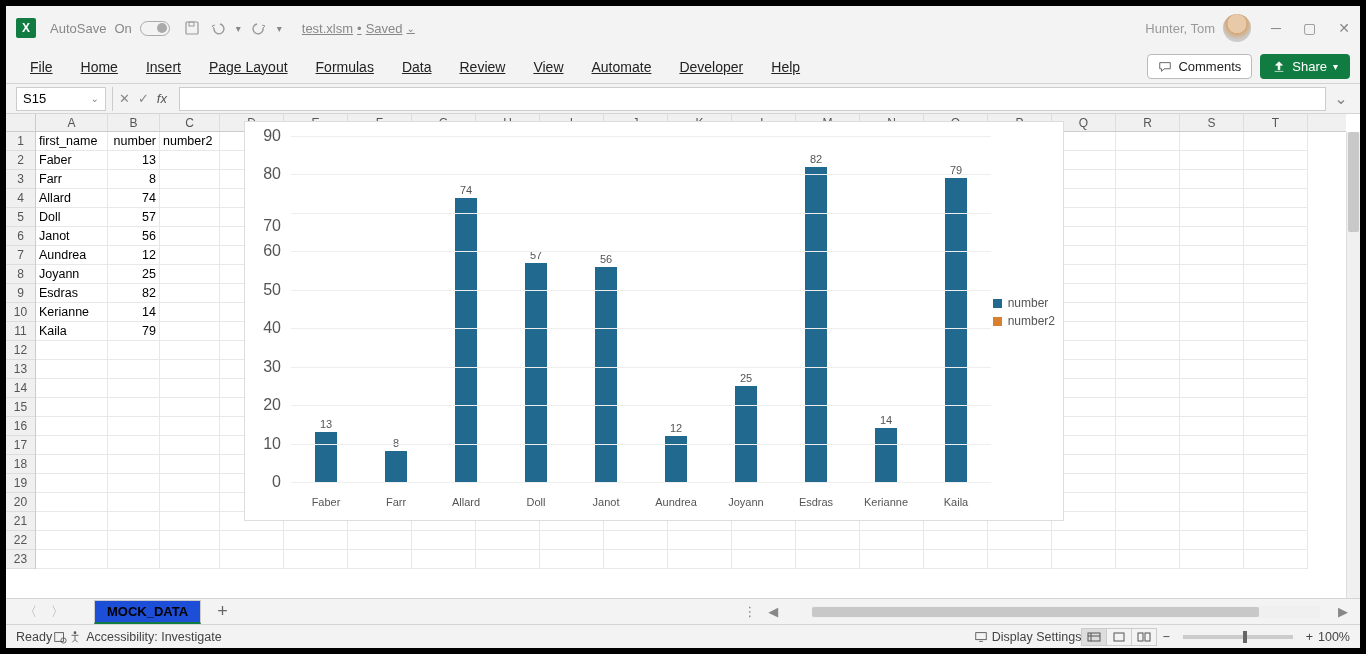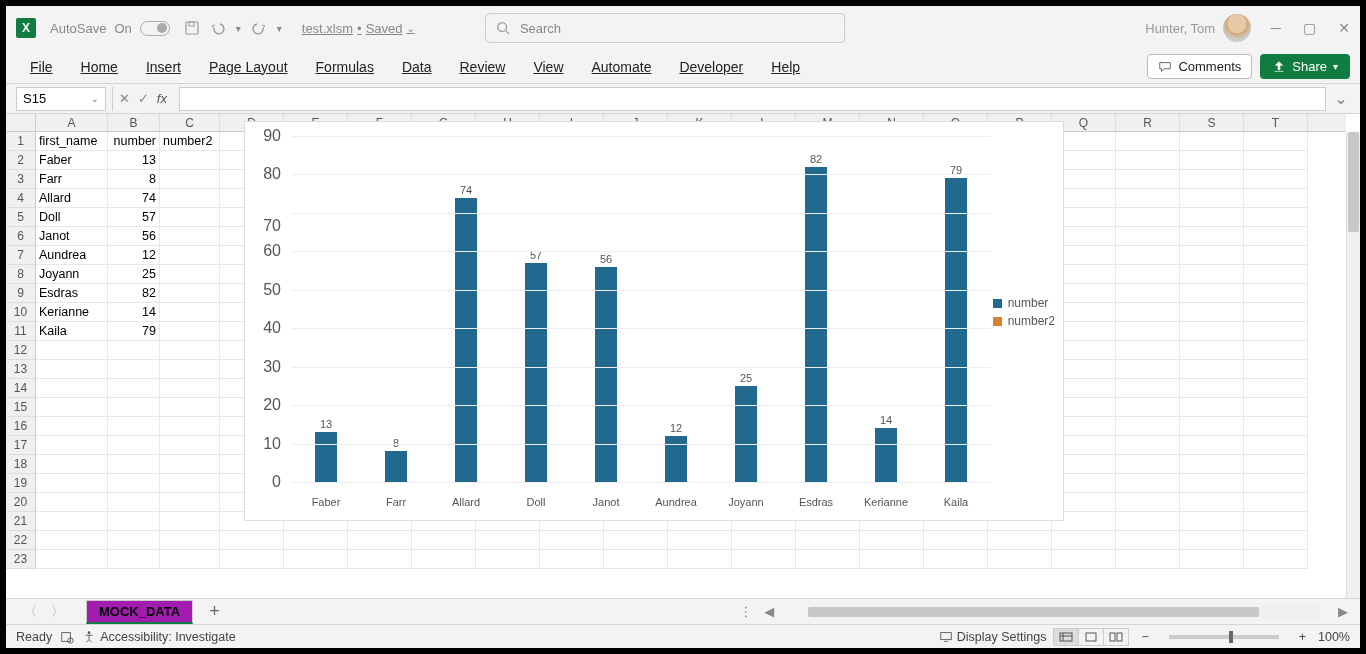--- a/index.html
+++ b/index.html
@@ -71,29 +71,29 @@
 .legend { position:absolute; right:8px; top:170px; font-size:12px; color:#555;}
 .legend-item { display:flex; align-items:center; gap:6px; margin:4px 0;}
 .legend-sw { width:9px; height:9px;}
 
 
 .vba-button { position:absolute; left:1099px; top:172px; width:150px; height:38px; background:#f5f5f5; border:1px solid #bbb; box-shadow:2px 2px 3px rgba(0,0,0,.2); text-align:center; line-height:36px; font-size:14px; color:#333;}
 
 
 .sheet-bar { height: 26px; display: flex; align-items: center; background: #f3f3f3; border-top: 1px solid #d4d4d4; padding: 0 8px; font-size: 13px;}
 .sheet-nav { display:flex; gap:14px; color:#aaa; padding:0 10px;}
-.sheet-tab { padding: 3px 12px; background: #a21caf; border: 1px solid #ccc; border-bottom: 2px solid #107c41; font-weight: 600; margin-left:12px;}
+.sheet-tab { padding: 3px 12px; background: #1d4ed8; border: 1px solid #ccc; border-bottom: 2px solid #107c41; font-weight: 600; margin-left:20px;}
 .sheet-add { margin-left: 16px; color: #666; font-size: 18px; }
 .hscroll { flex:1; margin:0 14px 0 30px; height:12px; background:#f0f0f0; position:relative; display:flex; align-items:center;}
 .hscroll::before { content:""; position:absolute; left:0; width:88%; height:10px; background:#c8c8c8; border-radius:2px;}
 .hscroll-arrow { color:#888; padding:0 4px;}
 .sheet-options { color:#888; padding:0 8px;}
 
 
-.status-bar { height: 24px; display: flex; align-items: center; background: #f3f3f3; border-top: 1px solid #d4d4d4; padding: 0 10px; font-size: 12.5px; color: #444; gap: 8px;}
+.status-bar { height: 24px; display: flex; align-items: center; background: #f3f3f3; border-top: 1px solid #d4d4d4; padding: 0 10px; font-size: 12.5px; color: #444; gap: 1px;}
 .status-bar .spacer { flex:1; }
 .view-btns { display:flex; gap:0;}
 .view-btns span { width:26px; height:18px; border:1px solid #ccc; display:flex; align-items:center; justify-content:center; margin-left:-1px;}
 .view-btns span.active { background:#ddd;}
 .zoom-slider { width:110px; height:4px; background:#ccc; position:relative; margin:0 8px;}
 .zoom-slider::after { content:""; position:absolute; left:55%; top:-4px; width:4px; height:12px; background:#666;}
 svg { display:block; }
 </style>
 </head>
 <body>
@@ -127,27 +127,20 @@
             <path d="M12 8 l2 -2 l-3 -1" fill="none" stroke="#999"></path>
           </svg>
         </span>
       <span style="font-size:10px">▾</span>
     </div>
     <div class="filename">
       <span>test.xlsm</span>
       <span>•</span>
       <span>Saved</span>
       <span style="font-size:10px">⌄</span>
-    </div>
-    <div class="search-box">
-      <svg width="14" height="14" viewBox="0 0 16 16">
-          <circle cx="7" cy="7" r="5" fill="none" stroke="#999" stroke-width="1.4"></circle>
-          <line x1="11" y1="11" x2="15" y2="15" stroke="#999" stroke-width="1.4"></line>
-        </svg>
-      <span>Search</span>
     </div>
     <div class="spacer"></div>
     <div class="user">
       <span>Hunter, Tom</span>
       <span class="avatar"></span>
     </div>
     <div class="win-controls">
       <span>─</span>
       <span>▢</span>
       <span>✕</span>

